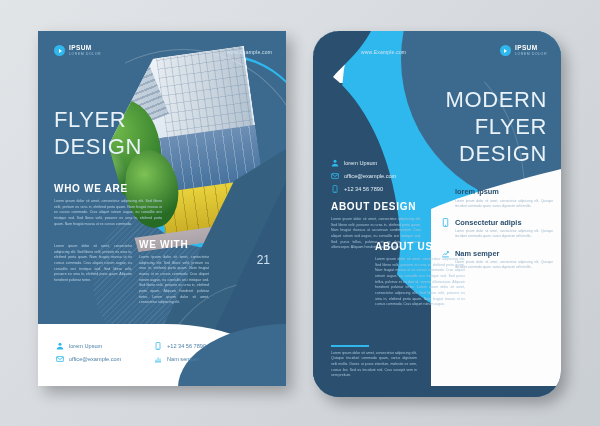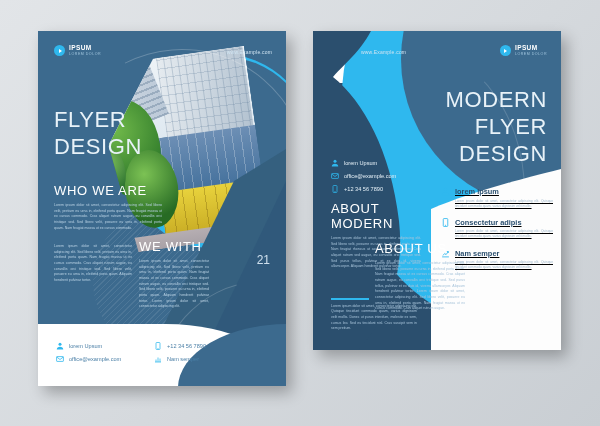--- a/index.html
+++ b/index.html
@@ -9,21 +9,21 @@
     font-family:"Liberation Sans", sans-serif;
     overflow:hidden;
   }
   .stage{position:relative;width:600px;height:426px;
     background:linear-gradient(135deg,#e2e5e8 0%,#d5d9dd 55%,#c9ced3 100%);}
 
   
   .page{position:absolute;overflow:hidden;background:#3c6a8e;
         box-shadow:6px 7px 14px rgba(0,0,0,.28);}
   #page-left{left:38px;top:31px;width:248px;height:355px;}
-  #page-right{left:313px;top:31px;width:248px;height:319px;}
+  #page-right{left:313px;top:31px;width:248px;height:366px;border-radius:26px;}
 
   .layer{position:absolute;}
 
   
   .l-base{inset:0;background:#3c6a8e;}
   .l-hatch{
     left:55px;top:175px;width:150px;height:150px;border-radius:50%;
     background:repeating-linear-gradient(135deg,
       rgba(255,255,255,.085) 0 1px, rgba(255,255,255,0) 1px 4px);
   }
@@ -90,33 +90,33 @@
     display:flex;align-items:center;justify-content:center;}
   .logo-mark i{display:block;width:0;height:0;border-left:3px solid #fff;
     border-top:2.2px solid transparent;border-bottom:2.2px solid transparent;margin-left:1px;}
   .logo-txt{line-height:1;}
   .logo-name{font-size:6.5px;font-weight:bold;color:#ffffff;letter-spacing:.4px;}
   .logo-sub{font-size:3.6px;color:#9fc4dd;letter-spacing:.5px;margin-top:1px;}
   .url{font-size:5px;color:#cfe4f2;letter-spacing:.2px;}
 
   .big-title{color:#e8f2f8;font-weight:300;font-size:22px;line-height:1.22;
     letter-spacing:.6px;}
-  .sec-h{color:#ffffff;font-weight:normal;font-size:13px;letter-spacing:.7px;}
+  .sec-h{color:#ffffff;font-weight:bold;font-size:10px;letter-spacing:.7px;}
   .body-txt{font-size:3.5px;line-height:1.62;color:#b9d2e4;text-align:justify;}
   .body-dark{color:#a8c4da;}
 
   .pagenum{color:#cfe0ee;font-size:12px;font-weight:300;}
 
   .contact-row{display:flex;align-items:center;gap:5px;margin-bottom:5px;}
   .ci{width:8px;height:8px;flex:none;color:#2fb8ee;}
   .ci svg{display:block;width:8px;height:8px;}
   .contact-txt{font-size:5.6px;color:#e6f1f8;}
   .contact-txt.dark{color:#4a7fa6;}
 
-  .feat{margin-bottom:9px;text-decoration:underline;}
+  .feat{margin-bottom:9px;}
   .feat-head{display:flex;align-items:center;gap:5px;}
   .feat-icon{width:9px;height:9px;color:#2fb8ee;flex:none;}
   .feat-icon svg{display:block;width:9px;height:9px;}
   .feat-title{font-size:7.4px;color:#2b4f6e;font-weight:bold;}
   .feat-body{font-size:3.2px;line-height:1.6;color:#9fb8cc;margin:2.5px 0 0 14px;text-align:justify;}
 
   .accent-bar{width:38px;height:2px;background:#2fb8ee;margin-bottom:4px;}
 </style>
 </head>
 <body>
@@ -290,21 +290,21 @@
             <svg viewBox="0 0 16 16" fill="none" stroke="currentColor" stroke-width="1.5">
               <rect x="4" y="1" width="8" height="14" rx="1.4"></rect>
               <path d="M7 13h2"></path>
             </svg>
           </span>
         <span class="contact-txt">+12 34 56 7890</span>
       </div>
     </div>
 
     <div class="layer" style="left:18px;top:170px;width:90px;">
-      <div class="sec-h">ABOUT MODERN</div>
+      <div class="sec-h">ABOUT DESIGN</div>
       <div class="body-txt body-dark" style="margin-top:5px">Lorem ipsum dolor sit amet, consectetur adipiscing elit. Sed libero velit, posuere eu urna in, eleifend porta quam. Nam feugiat rhoncus ut accumsan condimentum. Cras aliquet rutrum sed augue, eu convallis orci tristique sed. Sed purus tellus, pulvinar et ex duis id, viverra ullamcorper. Aliquam hendrerit pulvinar tortor.</div>
     </div>
     <div class="layer" style="left:18px;top:210px;width:90px;margin-left:44px;">
       <div class="sec-h">ABOUT US</div>
       <div class="body-txt body-dark" style="margin-top:5px">Lorem ipsum dolor sit amet, consectetur adipiscing elit. Sed libero velit, posuere eu urna in, eleifend porta quam. Nam feugiat massa ut ex cursus commodo. Cras aliquet rutrum augue, eu convallis orci tristique sed. Sed purus tellus, pulvinar et ex duis id, viverra ullamcorper. Aliquam hendrerit pulvinar tortor. Lorem ipsum dolor sit amet, consectetur adipiscing elit. Sed libero velit, posuere eu urna in, eleifend porta quam. Nam feugiat massa ut ex cursus commodo. Cras aliquet rutrum augue.</div>
     </div>
 
     <div class="layer" style="left:18px;bottom:18px;width:86px;">
       <div class="accent-bar"></div>
       <div class="body-txt body-dark">Lorem ipsum dolor sit amet, consectetur adipiscing elit. Quisque tincidunt commodo quam, varius dignissim velit mollis. Donec ut purus interdum, molestie ex sem, cursus leo. Sed eu tincidunt nisl. Cras suscipit sem in sem pretium.</div>

